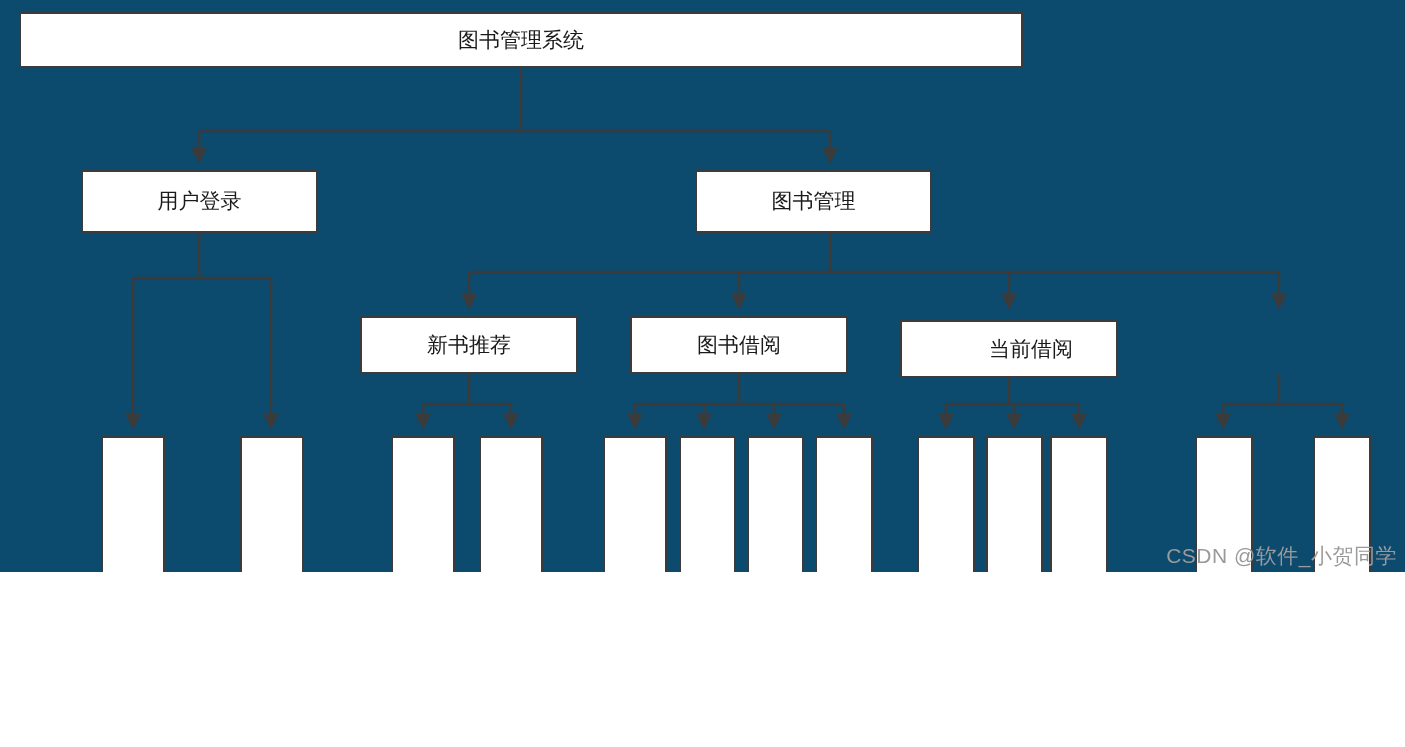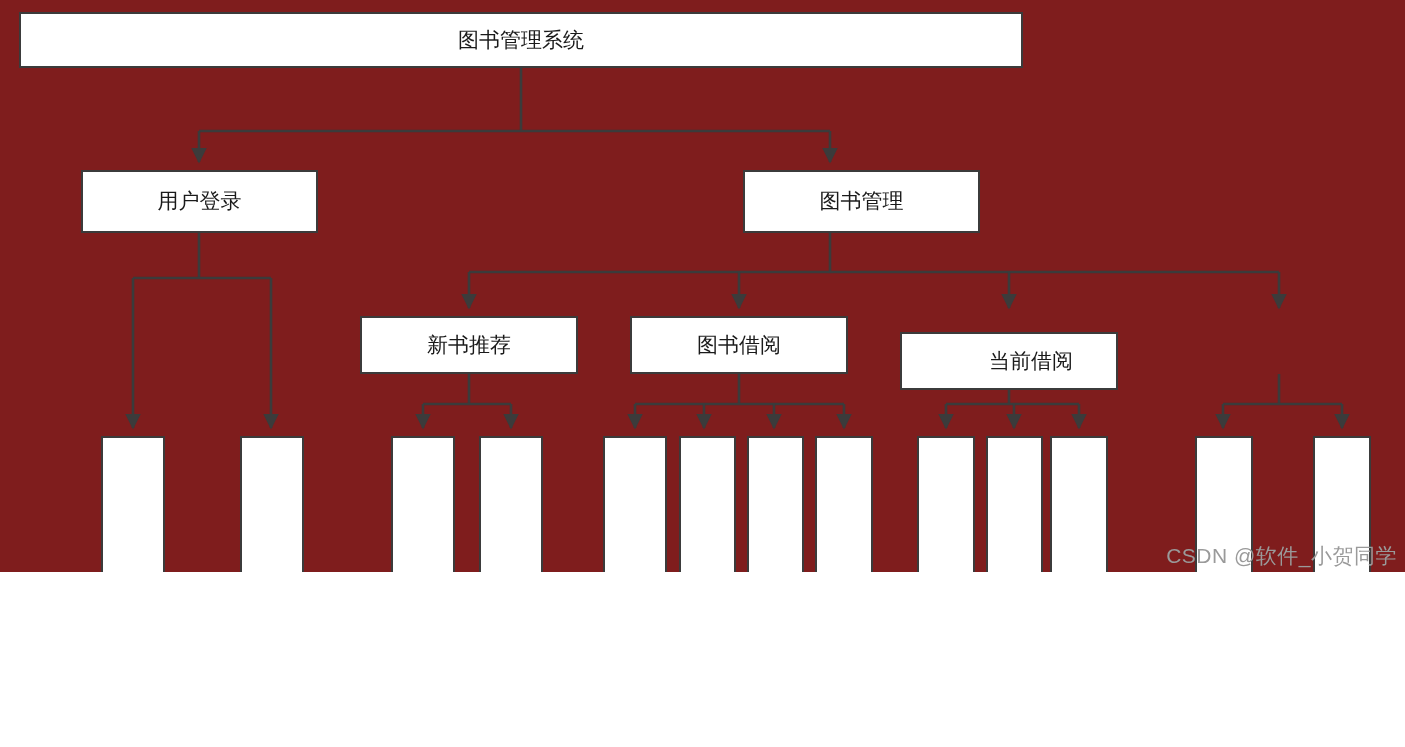--- a/index.html
+++ b/index.html
@@ -7,21 +7,21 @@
     padding: 0;
     background: #ffffff;
   }
   body {
     font-family: "Liberation Sans", "DejaVu Sans", sans-serif;
   }
   #canvas {
     position: relative;
     width: 1405px;
     height: 572px;
-    background: #7f1d1d;
+    background: #0c4a6e;
     overflow: hidden;
   }
   svg.edges {
     position: absolute;
     left: 0;
     top: 0;
     width: 1405px;
     height: 747px;
     pointer-events: none;
   }
@@ -125,31 +125,31 @@
     </g>
   </svg>
 
   <div class="node h" style="left:19px; top:12px; width:1004px; height:56px;">
     <span>图书管理系统</span>
   </div>
 
   <div class="node h" style="left:81px; top:170px; width:237px; height:63px;">
     <span>用户登录</span>
   </div>
-  <div class="node h" style="left:743px; top:170px; width:237px; height:63px;">
+  <div class="node h" style="left:695px; top:170px; width:237px; height:63px;">
     <span>图书管理</span>
   </div>
 
   <div class="node h" style="left:360px; top:316px; width:218px; height:58px;">
     <span>新书推荐</span>
   </div>
   <div class="node h" style="left:630px; top:316px; width:218px; height:58px;">
     <span>图书借阅</span>
   </div>
-  <div class="node h" style="left:900px; top:332px; width:218px; height:58px;padding-left:44px;">
+  <div class="node h" style="left:900px; top:320px; width:218px; height:58px;padding-left:44px;">
     <span>当前借阅</span>
   </div>
 
   <div class="node v" style="left:101px; top:436px; width:64px; height:299px; padding-top:68px;">
     <span>用户登录</span>
   </div>
   <div class="node v" style="left:240px; top:436px; width:64px; height:299px; padding-top:68px;">
     <span>注销登录</span>
   </div>
 

